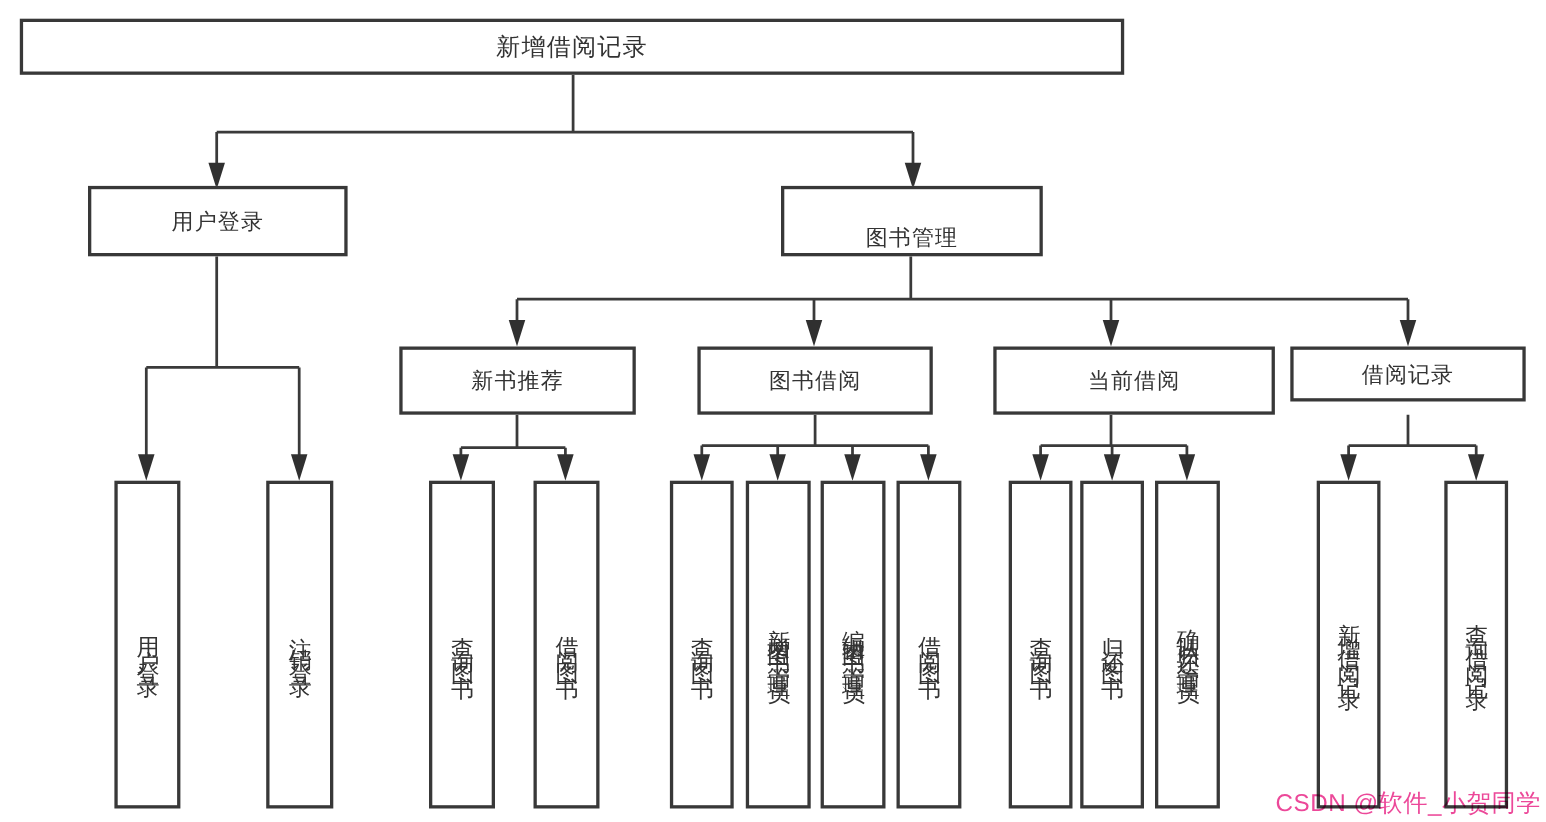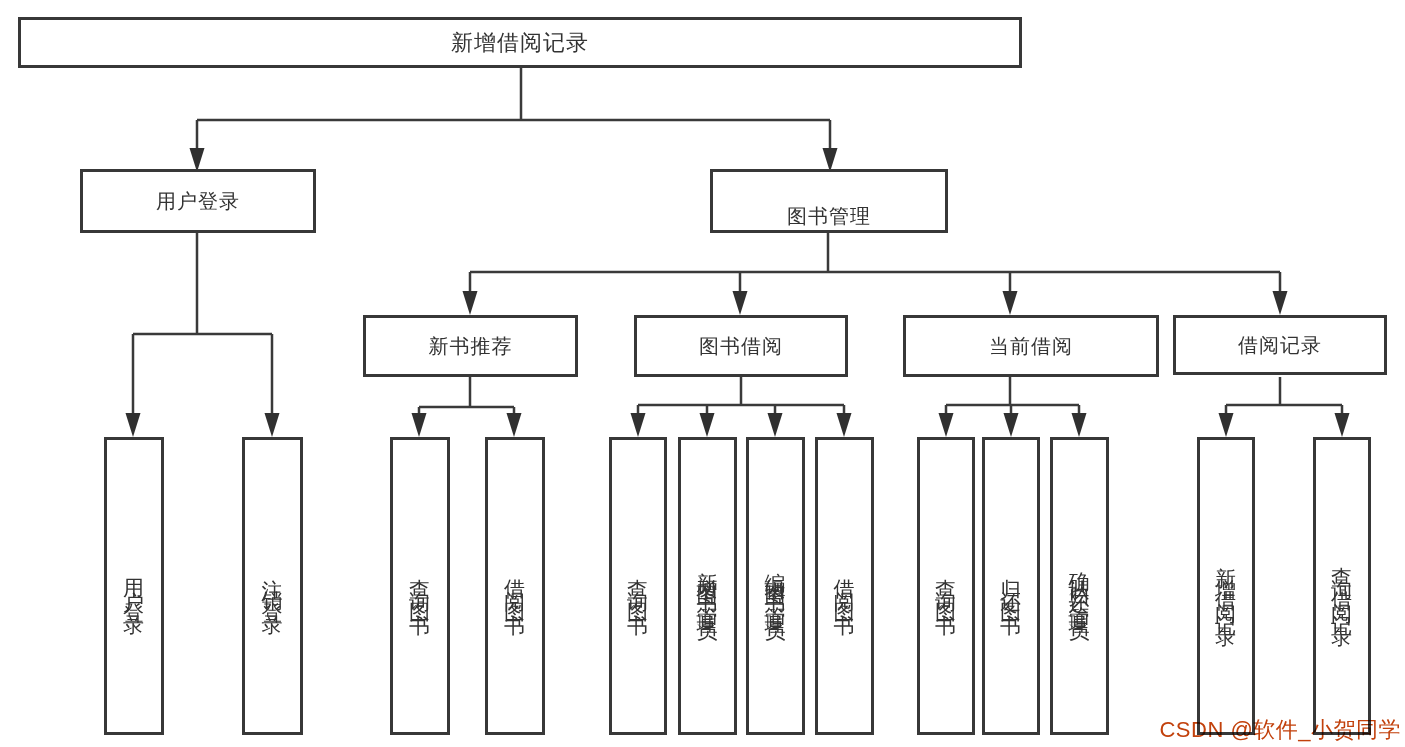--- a/index.html
+++ b/index.html
@@ -42,21 +42,21 @@
     letter-spacing: 12px;
     color: #333333;
     line-height: 1;
   }
   .vlabel.tight { letter-spacing: 7px; }
   .watermark {
     position: absolute;
     right: 4px;
     bottom: 2px;
     font-size: 22px;
-    color: #c2410c;
+    color: #ec4899;
     letter-spacing: 0.5px;
     mix-blend-mode: multiply;
     z-index: 5;
     white-space: nowrap;
   }
 </style>
 </head>
 <body>
 
 <div class="canvas">
@@ -107,21 +107,21 @@
 
   <div class="node" style="left:363px; top:315px; width:215px; height:62px;">
     <span class="hlabel">新书推荐</span>
   </div>
   <div class="node" style="left:634px; top:315px; width:214px; height:62px;">
     <span class="hlabel">图书借阅</span>
   </div>
   <div class="node" style="left:903px; top:315px; width:256px; height:62px;">
     <span class="hlabel">当前借阅</span>
   </div>
-  <div class="node" style="left:1173px; top:315px; width:214px; height:60px;">
+  <div class="node" style="left:1173px; top:315px; width:214px; height:50px;">
     <span class="hlabel">借阅记录</span>
   </div>
 
   <div class="node" style="left:104px; top:437px; width:60px; height:298px;">
     <span class="vlabel">用户登录</span>
   </div>
   <div class="node" style="left:242px; top:437px; width:61px; height:298px;">
     <span class="vlabel">注销登录</span>
   </div>
 

